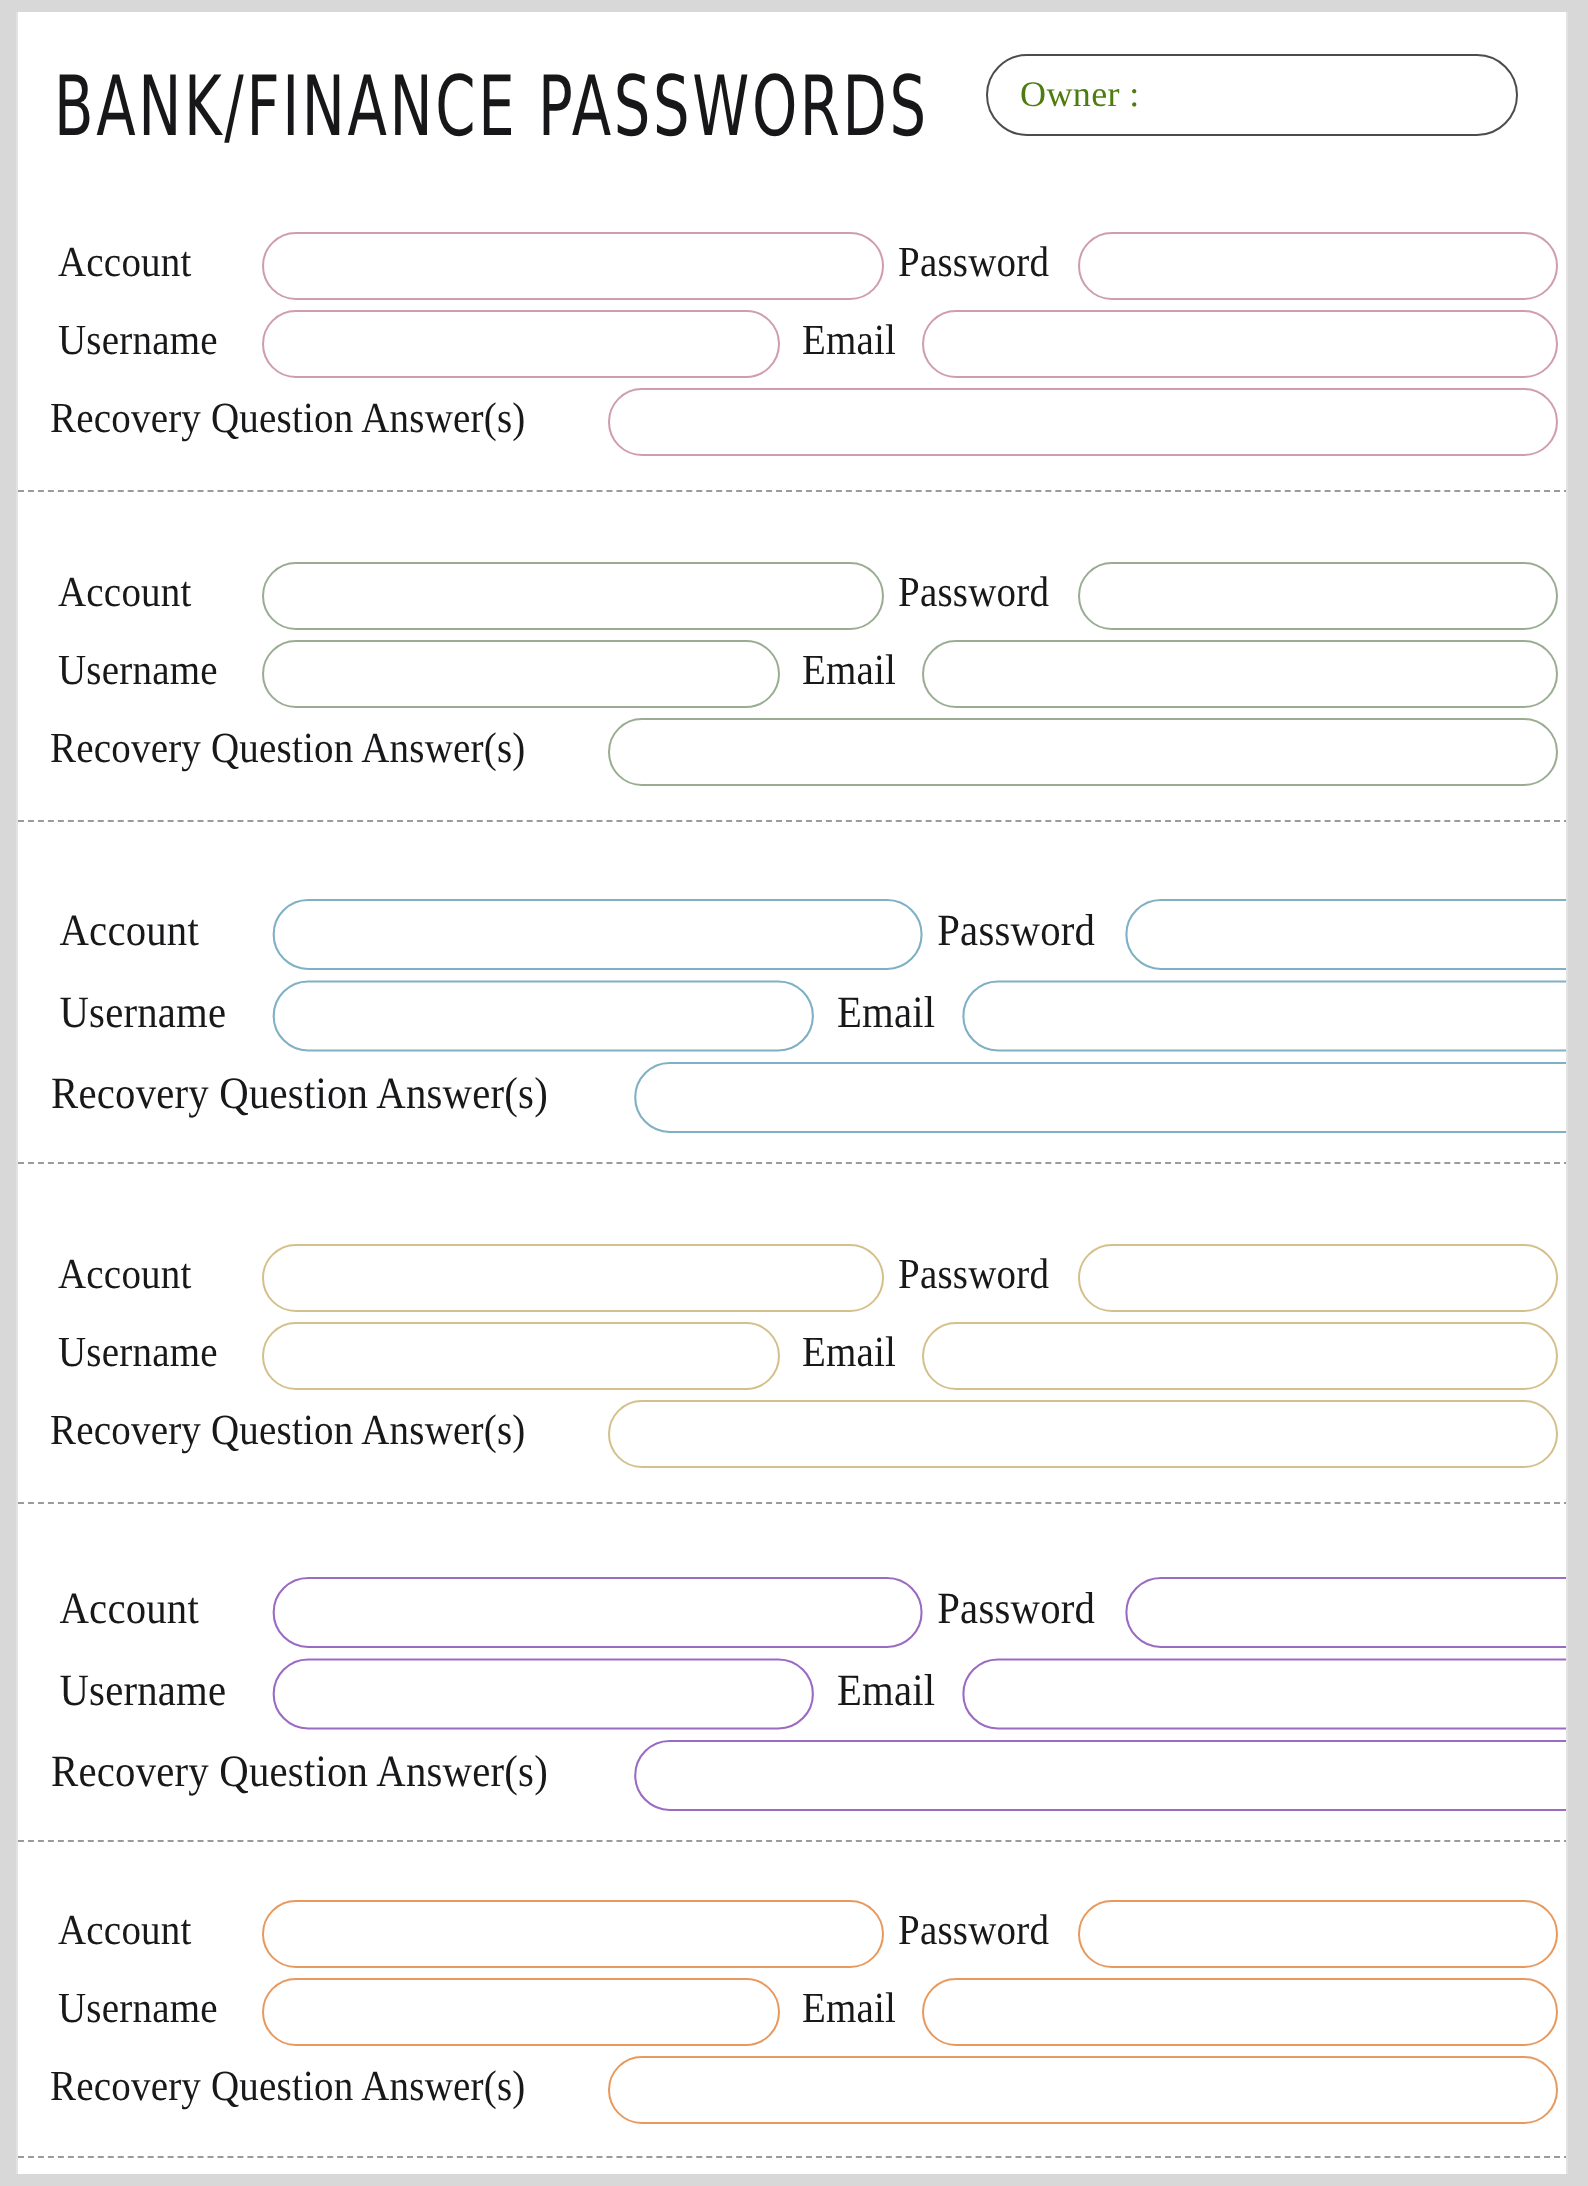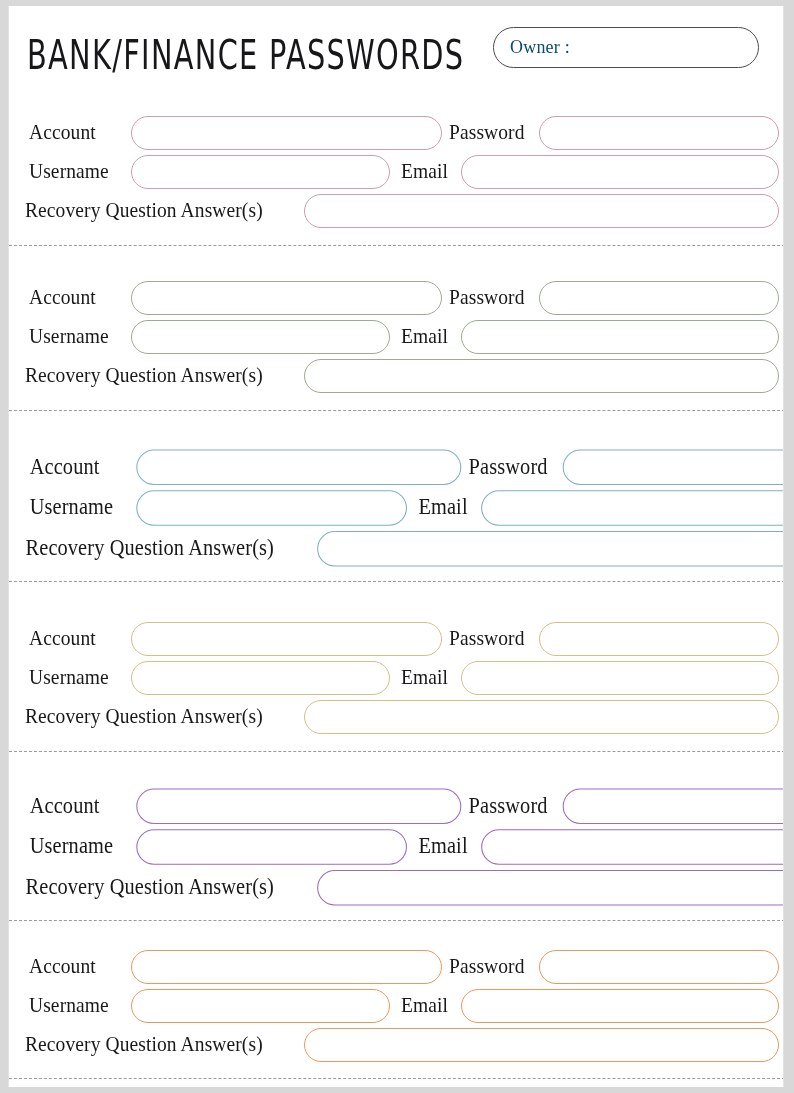--- a/index.html
+++ b/index.html
@@ -56,21 +56,21 @@
     border: 1.2px solid #4c4c4c;
     border-radius: 21px;
     box-sizing: border-box;
     background: #fff;
   }
   .owner-label {
     position: absolute;
     left: 16px;
     top: 9px;
     font-size: 18px;
-    color: #0c4a6e;
+    color: #4d7c0f;
     font-family: "Liberation Serif", serif;
     letter-spacing: 0.2px;
   }
 
   
   .divider {
     position: absolute;
     left: 0;
     width: 776px;
     height: 0;

